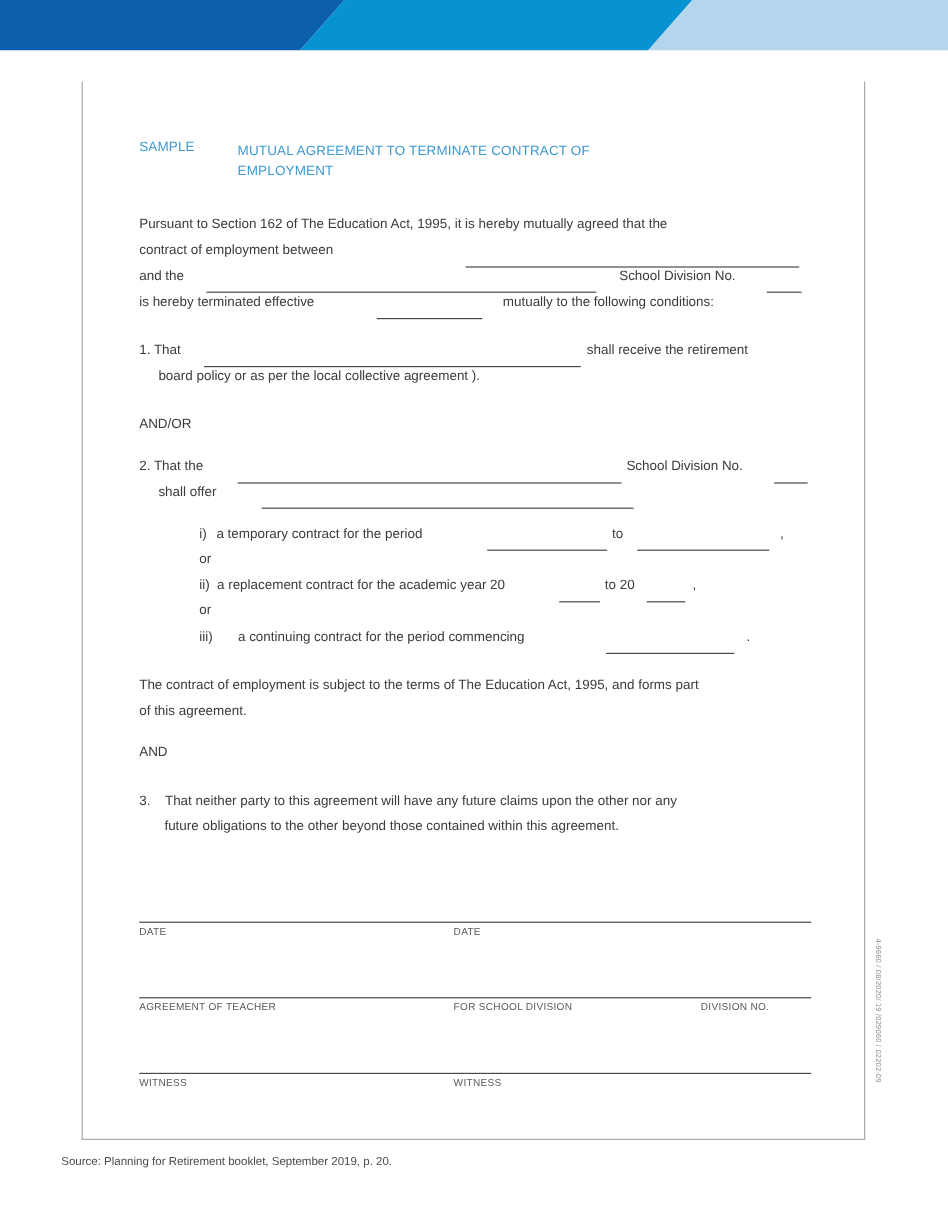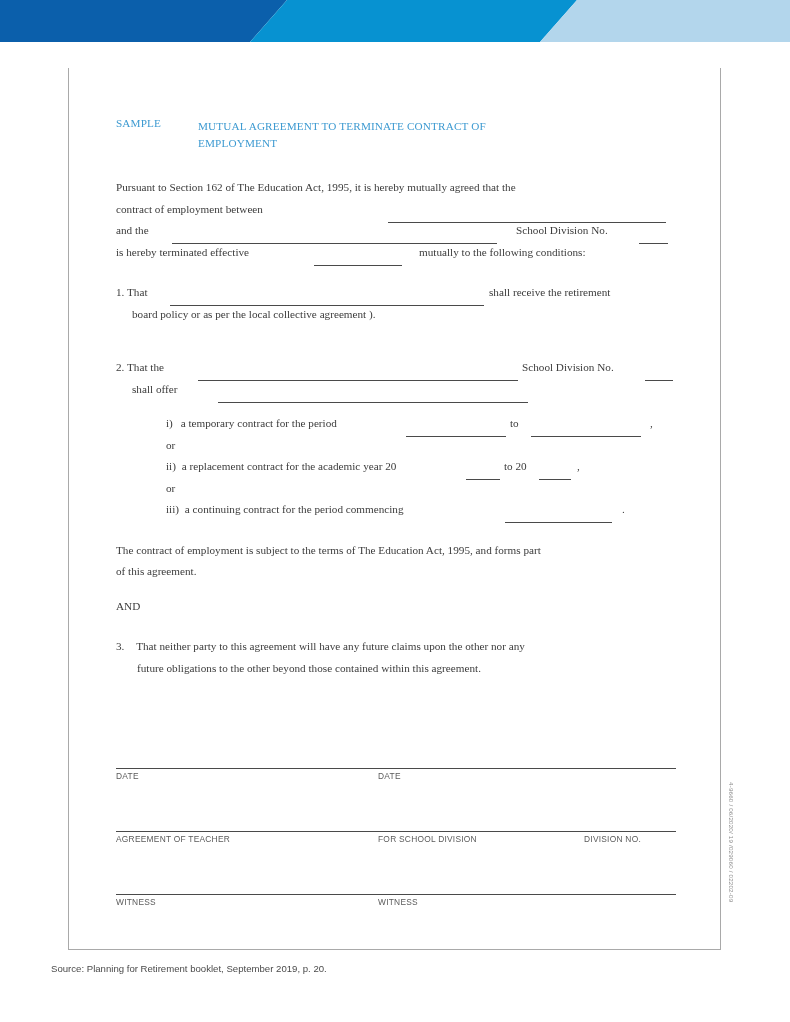--- a/index.html
+++ b/index.html
@@ -39,21 +39,20 @@
   }
 
   
   #page {
     position: absolute;
     left: 116px;
     top: 118px;
     width: 560px;
     font-size: 11.2px;
     line-height: 1;
-    font-family: Liberation Serif, serif;
   }
 
   
   .title-row {
     display: flex;
     align-items: flex-start;
     color: #3d9ad1;
     font-size: 11.2px;
     letter-spacing: 0.15px;
     margin-bottom: 30px;
@@ -192,20 +191,23 @@
       <span class="ablank" style="left:54px; top:18px; width:314px;"></span>
       <span class="txt" style="position:absolute; left:373px; top:0;">shall receive the retirement</span>
     </div>
     <div class="ln indent-1">
       <span class="txt">board policy or as per the local collective agreement ).</span>
     </div>
   </div>
 
   <div class="gap-md"></div>
 
+  <div class="ln">
+    <span class="txt">AND/OR</span>
+  </div>
 
   <div class="gap-sm"></div>
 
   <div class="blk">
     <div class="ln">
       <span class="txt num">2.  That the</span>
       <span class="ablank" style="left:82px; top:18px; width:320px;"></span>
       <span class="txt" style="position:absolute; left:406px; top:0;">School Division No.</span>
       <span class="ablank" style="left:529px; top:18px; width:28px;"></span>
     </div>
@@ -237,21 +239,21 @@
       <span class="ablank" style="left:423px; top:18px; width:32px;"></span>
       <span class="txt" style="position:absolute; left:461px; top:0;">,</span>
     </div>
 
     <div class="ln indent-2">
       <span class="txt">or</span>
     </div>
 
     <div class="ln indent-2">
       <span class="txt">iii)</span>
-      <span class="txt" style="margin-left:3px;">a continuing contract for the period commencing</span>
+      <span class="txt" style="margin-left:18px;">a continuing contract for the period commencing</span>
       <span class="ablank" style="left:389px; top:18px; width:107px;"></span>
       <span class="txt" style="position:absolute; left:506px; top:0;">.</span>
     </div>
   </div>
 
   <div class="gap-md"></div>
 
   <div class="blk">
     <div class="ln">
       <span class="txt">The contract of employment is subject to the terms of The Education Act, 1995, and forms part</span>

